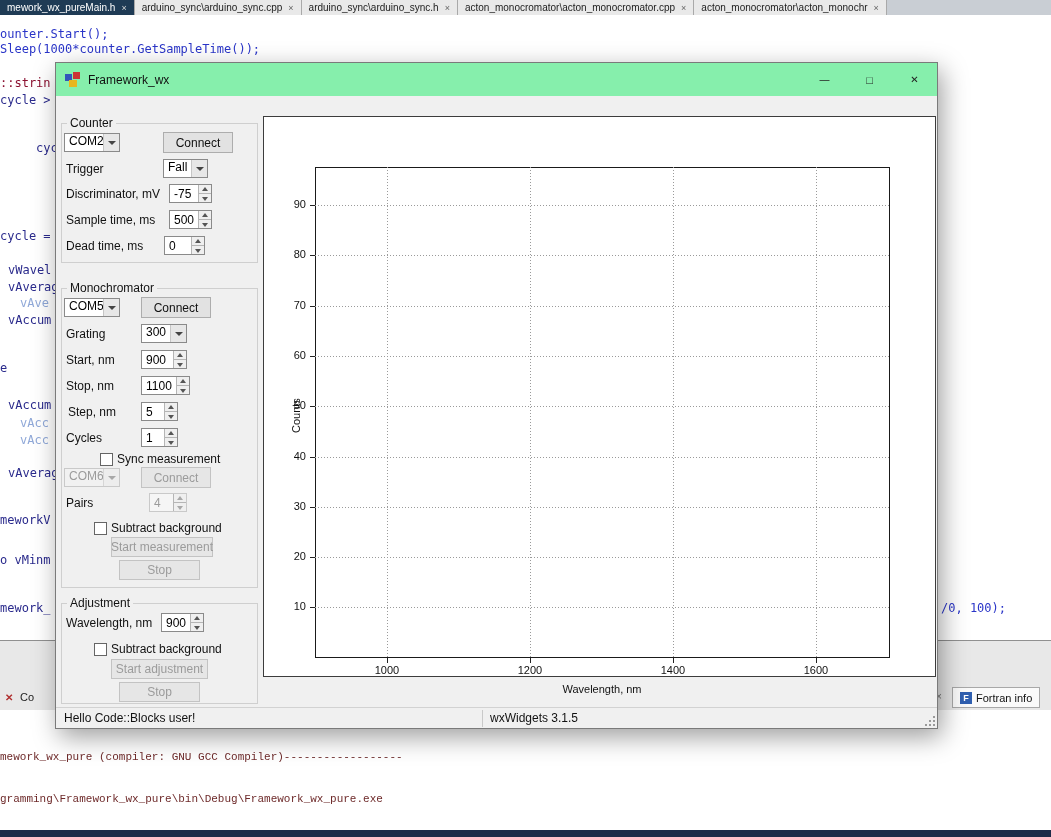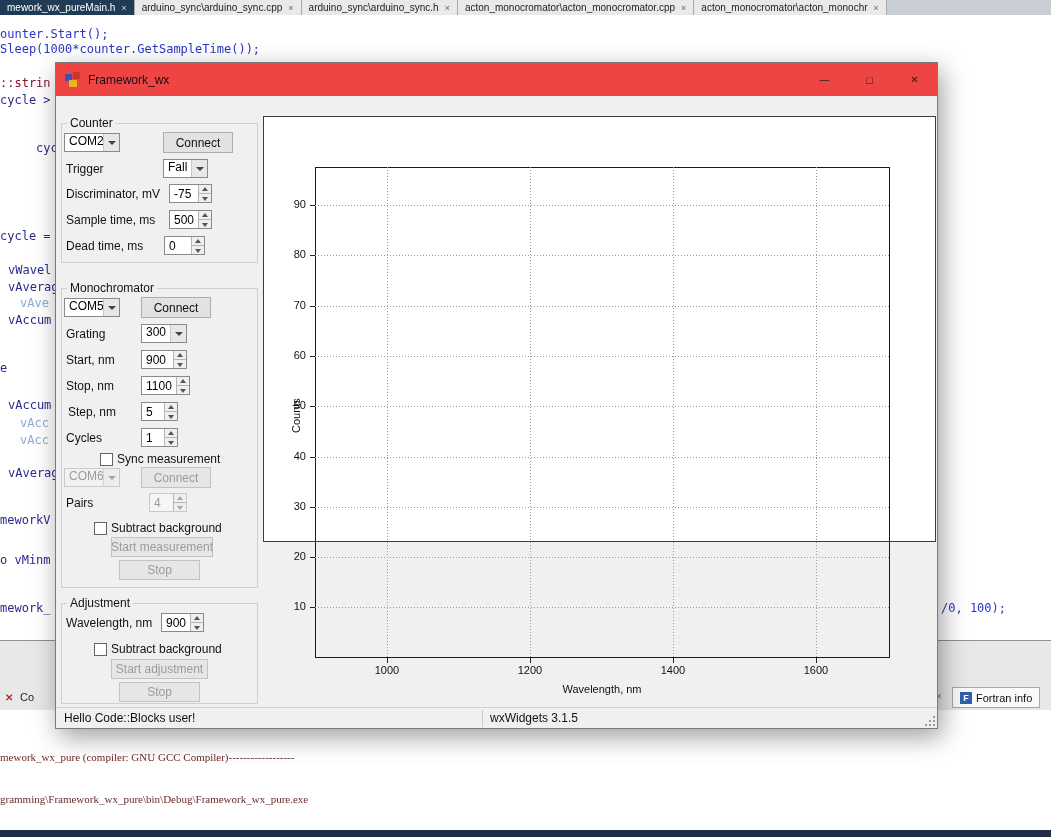--- a/index.html
+++ b/index.html
@@ -16,25 +16,25 @@
 .blue{color:#2a35c8}
 .maroon{color:#8b1030;font-weight:normal}
 .navy{color:#2a2a8c}
 .lblue{color:#8fa8d8}
 .bband{position:absolute;left:0;top:640px;width:1051px;height:70px;background:#e8e8e8;border-top:1px solid #909090;z-index:1}
 .bx{position:absolute;font-size:10px;font-weight:bold;color:#b03030}
 .bco{position:absolute;font-size:11px;color:#222}
 .bandx{position:absolute;font-size:10px;color:#777}
 .ftab{position:absolute;display:flex;align-items:center;gap:4px;background:#fafafa;border:1px solid #a8a8a8;height:21px;padding:0 7px;font-size:11px;color:#111}
 .ficon{width:12px;height:12px;background:#2f5fb0;color:#fff;font-size:9px;font-weight:bold;display:flex;align-items:center;justify-content:center}
-.log{position:absolute;left:0;top:710px;width:966px;height:120px;background:#fff;font-family:Liberation Serif, serif;font-size:11px;line-height:14px;color:#6e2a2a;padding-top:12px;white-space:pre;overflow:hidden;z-index:1}
+.log{position:absolute;left:0;top:710px;width:966px;height:120px;background:#fff;font-family:Liberation Mono, monospace;font-size:11px;line-height:14px;color:#6e2a2a;padding-top:12px;white-space:pre;overflow:hidden;z-index:1}
 .bstrip{position:absolute;left:0;top:830px;width:1051px;height:7px;background:#1d2b49;z-index:1}
 
 .win{position:absolute;left:55px;top:62px;width:883px;height:667px;background:#f0f0f0;border:1px solid #7a7a7a;box-shadow:4px 8px 24px rgba(0,0,0,.38);z-index:5}
-.titlebar{position:absolute;left:0;top:0;width:100%;height:33px;background:#ef4444;display:flex;align-items:center}
+.titlebar{position:absolute;left:0;top:0;width:100%;height:33px;background:#86efac;display:flex;align-items:center}
 .appicon{position:relative;width:16px;height:16px;margin-left:9px;flex:0 0 16px}
 .appicon i{position:absolute;display:block}
 .ai1{left:0;top:2px;width:7px;height:7px;background:#3355bb}
 .ai2{left:8px;top:0;width:7px;height:7px;background:#cc3333}
 .ai3{left:4px;top:8px;width:8px;height:7px;background:#e8b71e}
 .wtitle{font-size:12px;color:#111;margin-left:7px;flex:1;white-space:nowrap}
 .wbtn{width:45px;height:33px;display:flex;align-items:center;justify-content:center;font-size:10px;color:#222}
 .wbtn.max{font-size:11px}
 .menubar{position:absolute;left:0;top:33px;width:100%;height:20px;background:#f6f6f6;display:flex;align-items:center;padding-left:2px;border-bottom:1px solid #e3e3e3}
 .mitem{font-size:12px;color:#111;padding:2px 9px}
@@ -56,21 +56,21 @@
 .chk{position:absolute;width:13px;height:13px;background:#fff;border:1px solid #656565}
 .combo.dis{background:#f1f1f1;border-color:#c9c9c9}
 .combo.dis .cv{color:#9b9b9b}
 .combo.dis .carr{background:#ededed;border-left-color:#d6d6d6}
 .combo.dis .carr::after{border-top-color:#a8a8a8}
 .spin.dis{background:#f5f5f5;border-color:#c9c9c9}
 .spin.dis .sv{color:#9b9b9b}
 .spin.dis .sb.up::after{border-bottom-color:#a8a8a8}
 .spin.dis .sb.dn::after{border-top-color:#a8a8a8}
 .btn.dis{background:#e6e6e6;border-color:#c3c3c3;color:#9b9b9b}
-.chart{position:absolute;left:207px;top:53px;width:673px;height:426px;background:#fff;border:1px solid #3c3c3c}
+.chart{position:absolute;left:207px;top:53px;width:673px;height:561px;background:#fff;border:1px solid #3c3c3c}
 .plot{position:absolute;left:51px;top:50px;width:575px;height:491px;border:1px solid #1a1a1a}
 .gridsvg{position:absolute;left:0;top:0}
 .ylab{position:absolute;left:8px;width:34px;text-align:right;font-size:11px;color:#111}
 .xlab{position:absolute;top:547px;width:44px;text-align:center;font-size:11px;color:#111}
 .yaxis{position:absolute;left:26px;top:316px;transform:rotate(-90deg);transform-origin:left top;font-size:11px;color:#111;white-space:nowrap}
 .xaxis{position:absolute;left:278px;top:566px;width:120px;text-align:center;font-size:11px;color:#111}
 .wstatus{position:absolute;left:0;top:644px;width:100%;height:21px;background:#f0f0f0;border-top:1px solid #d2d2d2}
 .wstext{position:absolute;top:3px;font-size:12px;color:#111;white-space:nowrap}
 .wsdiv{position:absolute;top:2px;width:1px;height:17px;background:#c9c9c9}
 .grip{position:absolute;right:6px;bottom:6px;width:2px;height:2px;background:#9a9a9a;box-shadow:-4px 4px 0 #9a9a9a,0 4px 0 #9a9a9a,4px 4px 0 #9a9a9a,4px 0 0 #9a9a9a,4px -4px 0 #9a9a9a}

